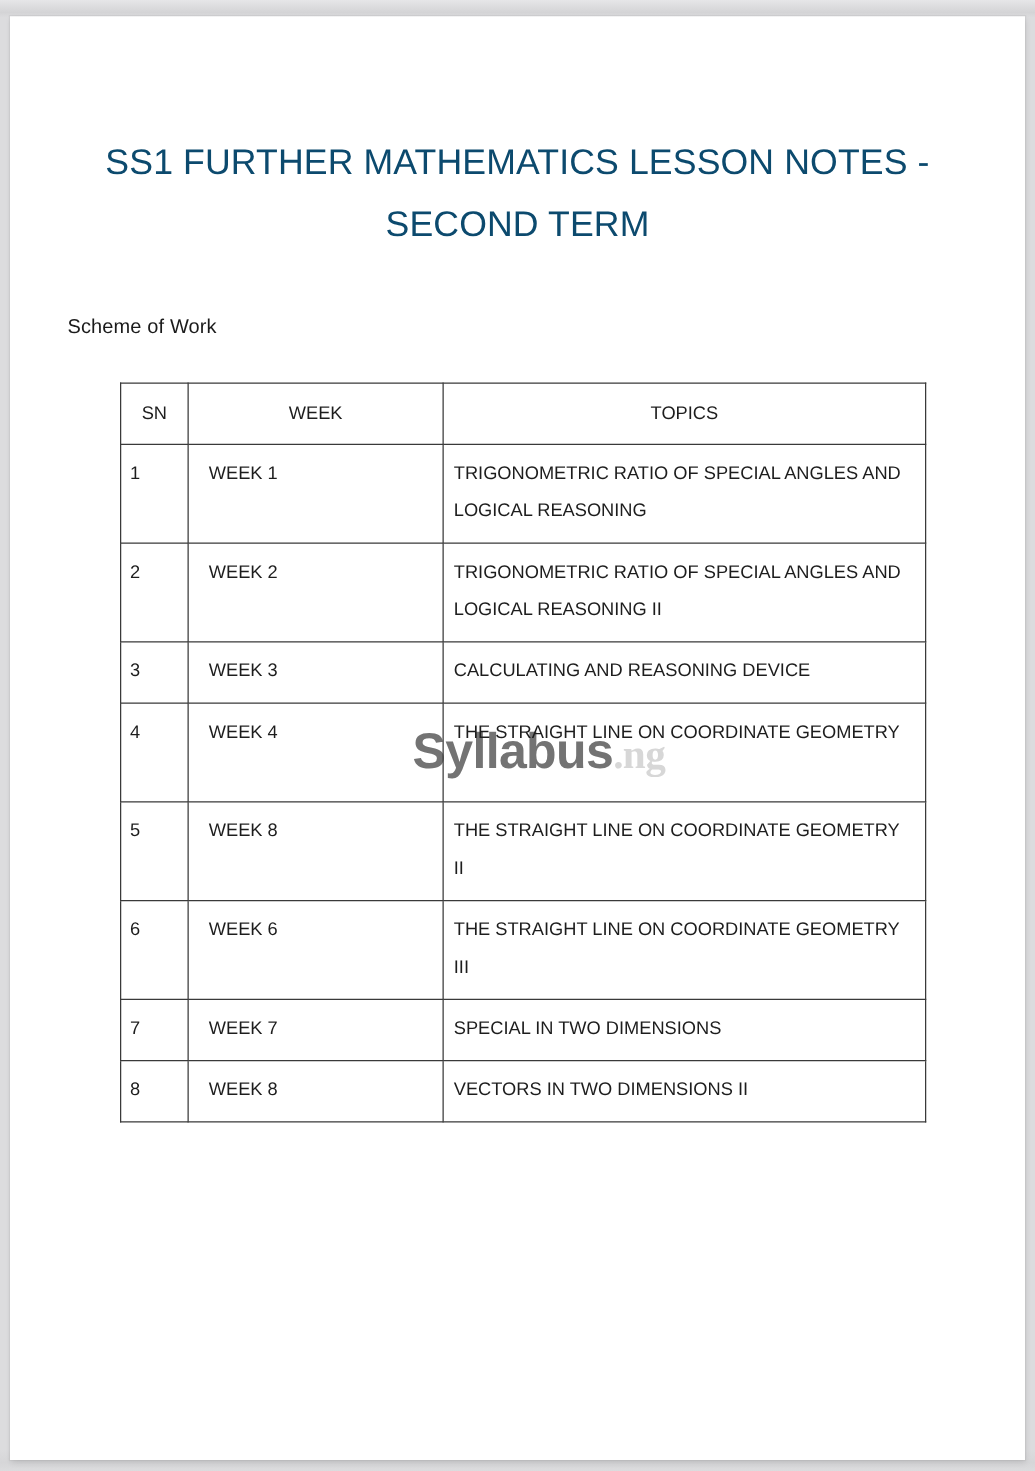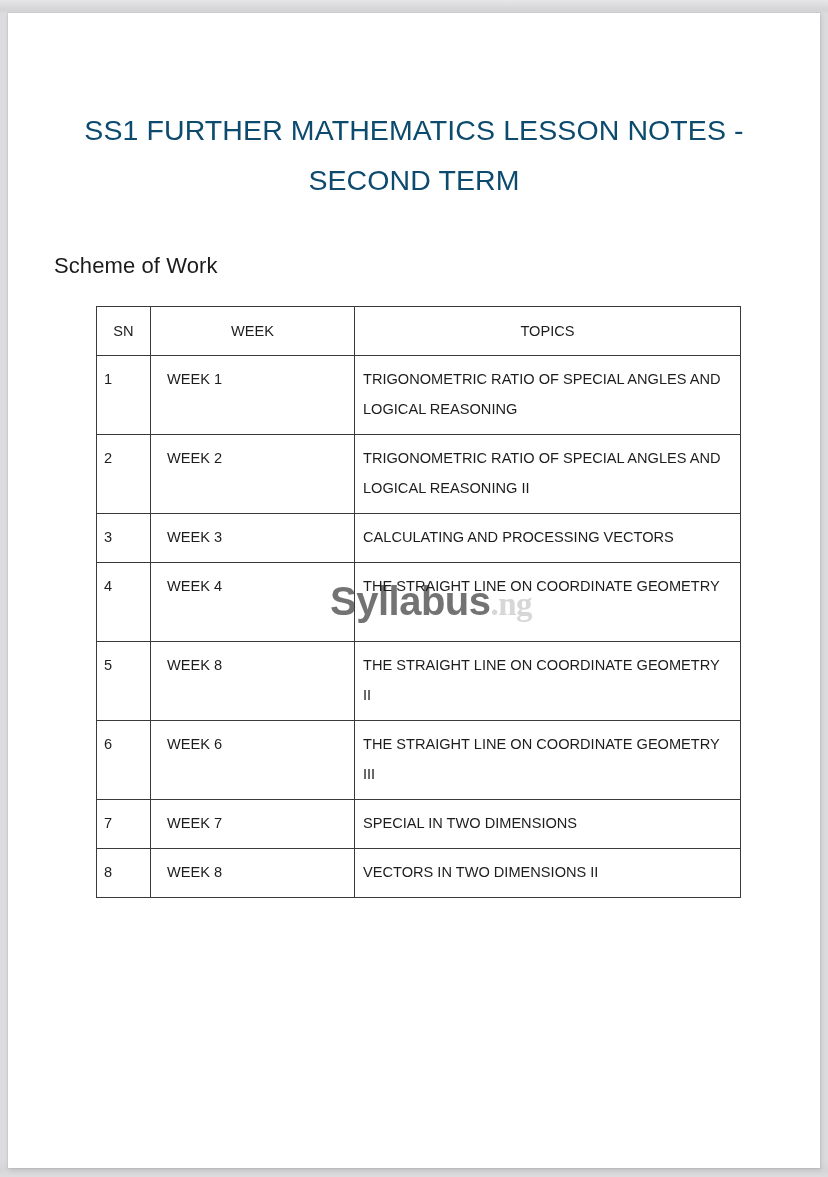--- a/index.html
+++ b/index.html
@@ -54,21 +54,21 @@
     line-height: 50px;
     letter-spacing: 0.1px;
     color: #0c4a6e;
   }
 
   
   .section-heading {
     position: absolute;
     left: 46px;
     top: 240px;
-    font-size: 22px;
+    font-size: 16px;
     font-weight: 400;
     color: #1b1b1b;
     letter-spacing: 0.1px;
   }
 
   
   .watermark {
     position: absolute;
     left: 322px;
     top: 566px;
@@ -164,21 +164,21 @@
           <td class="cell-top">TRIGONOMETRIC RATIO OF SPECIAL ANGLES AND LOGICAL REASONING</td>
         </tr>
         <tr class="row-tall">
           <td class="cell-sn">2</td>
           <td class="cell-week">WEEK 2</td>
           <td class="cell-top">TRIGONOMETRIC RATIO OF SPECIAL ANGLES AND LOGICAL REASONING II</td>
         </tr>
         <tr class="row-short">
           <td class="cell-sn">3</td>
           <td class="cell-week">WEEK 3</td>
-          <td class="cell-top">CALCULATING AND PROCESSING VECTORS</td>
+          <td class="cell-top">CALCULATING AND REASONING DEVICE</td>
         </tr>
         <tr class="row-tall">
           <td class="cell-sn">4</td>
           <td class="cell-week">WEEK 4</td>
           <td class="cell-top">THE STRAIGHT LINE ON COORDINATE GEOMETRY</td>
         </tr>
         <tr class="row-tall">
           <td class="cell-sn">5</td>
           <td class="cell-week">WEEK 8</td>
           <td class="cell-top">THE STRAIGHT LINE ON COORDINATE GEOMETRY II</td>

